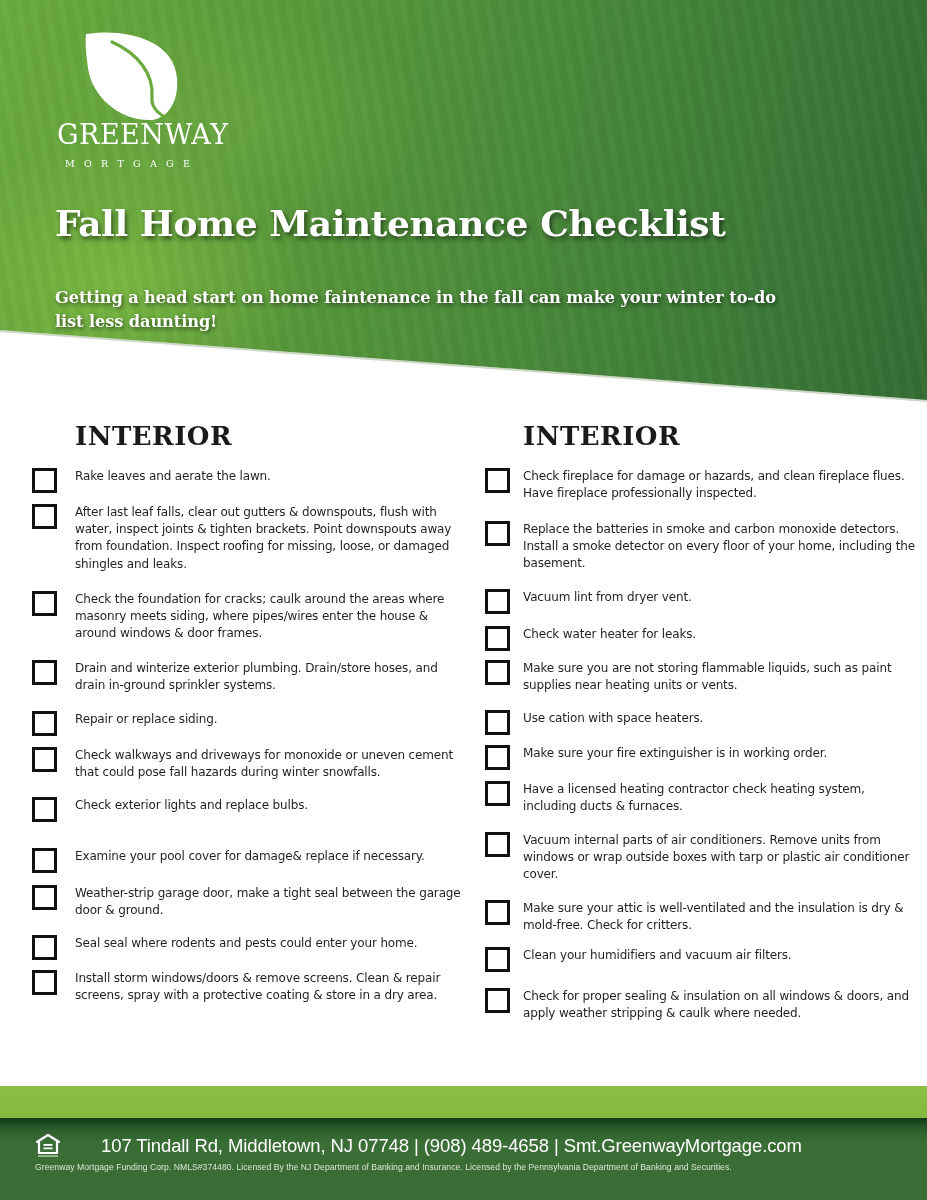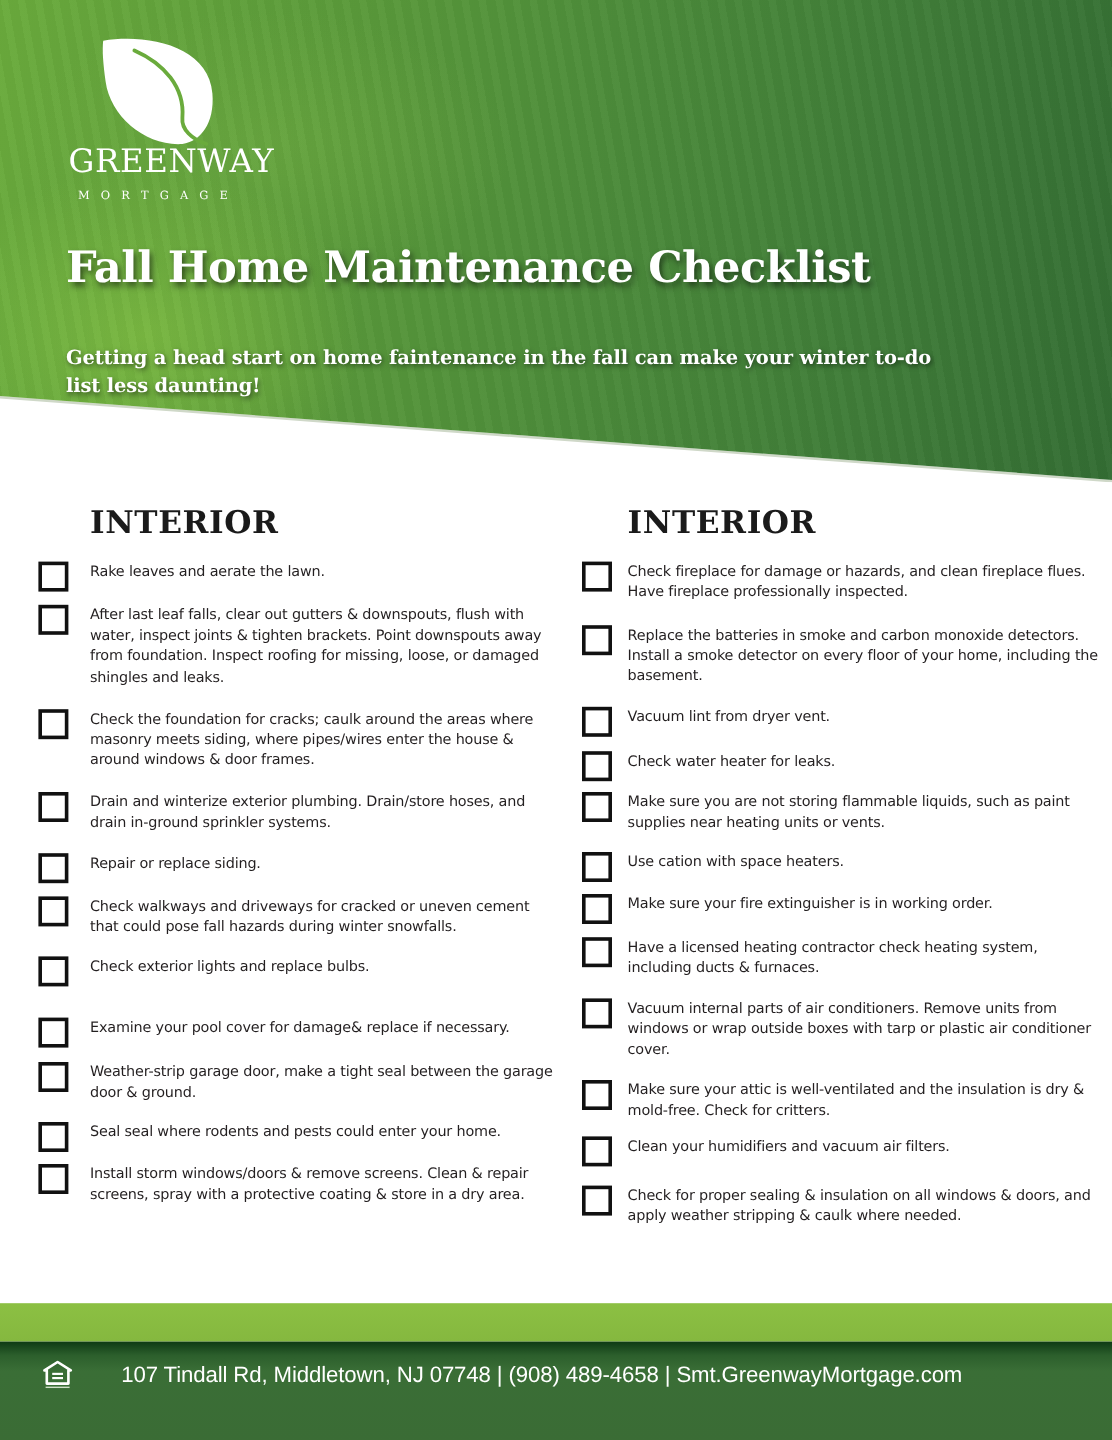--- a/index.html
+++ b/index.html
@@ -133,21 +133,21 @@
 <div class="item ext-item" style="top:660px">
   <div class="box"></div>
   <div class="text">Drain and winterize exterior plumbing. Drain/store hoses, and drain in-ground sprinkler systems.</div>
 </div>
 <div class="item ext-item" style="top:711px">
   <div class="box"></div>
   <div class="text">Repair or replace siding.</div>
 </div>
 <div class="item ext-item" style="top:747px">
   <div class="box"></div>
-  <div class="text">Check walkways and driveways for cracked or uneven cement that could pose fall hazards during winter snowfalls.</div>
+  <div class="text">Check walkways and driveways for monoxide or uneven cement that could pose fall hazards during winter snowfalls.</div>
 </div>
 <div class="item ext-item" style="top:797px">
   <div class="box"></div>
   <div class="text">Check exterior lights and replace bulbs.</div>
 </div>
 <div class="item ext-item" style="top:848px">
   <div class="box"></div>
   <div class="text">Examine your pool cover for damage&amp; replace if necessary.</div>
 </div>
 <div class="item ext-item" style="top:885px">
@@ -219,13 +219,14 @@
 
 <svg class="ehl-icon" viewBox="0 0 26 26">
   <path d="M13 2 L24 9 L22 9 L22 20 L4 20 L4 9 L2 9 Z" fill="none" stroke="#ffffff" stroke-width="2.2" stroke-linejoin="round"></path>
   <rect x="8.5" y="11" width="9" height="1.8" fill="#ffffff"></rect>
   <rect x="8.5" y="14.5" width="9" height="1.8" fill="#ffffff"></rect>
   <rect x="3" y="22.5" width="20" height="1.2" fill="#cfe0c8"></rect>
 </svg>
 
 <div class="footer-contact">107 Tindall Rd, Middletown, NJ 07748 | (908) 489-4658 | Smt.GreenwayMortgage.com</div>
 <div class="footer-legal">
+  <span>Greenway Mortgage Funding Corp. NMLS#374480. Licensed By the NJ Department of Banking and Insurance. Licensed by the Pennsylvania Department of Banking and Securities.</span>
 </div>
 
 </body></html>

